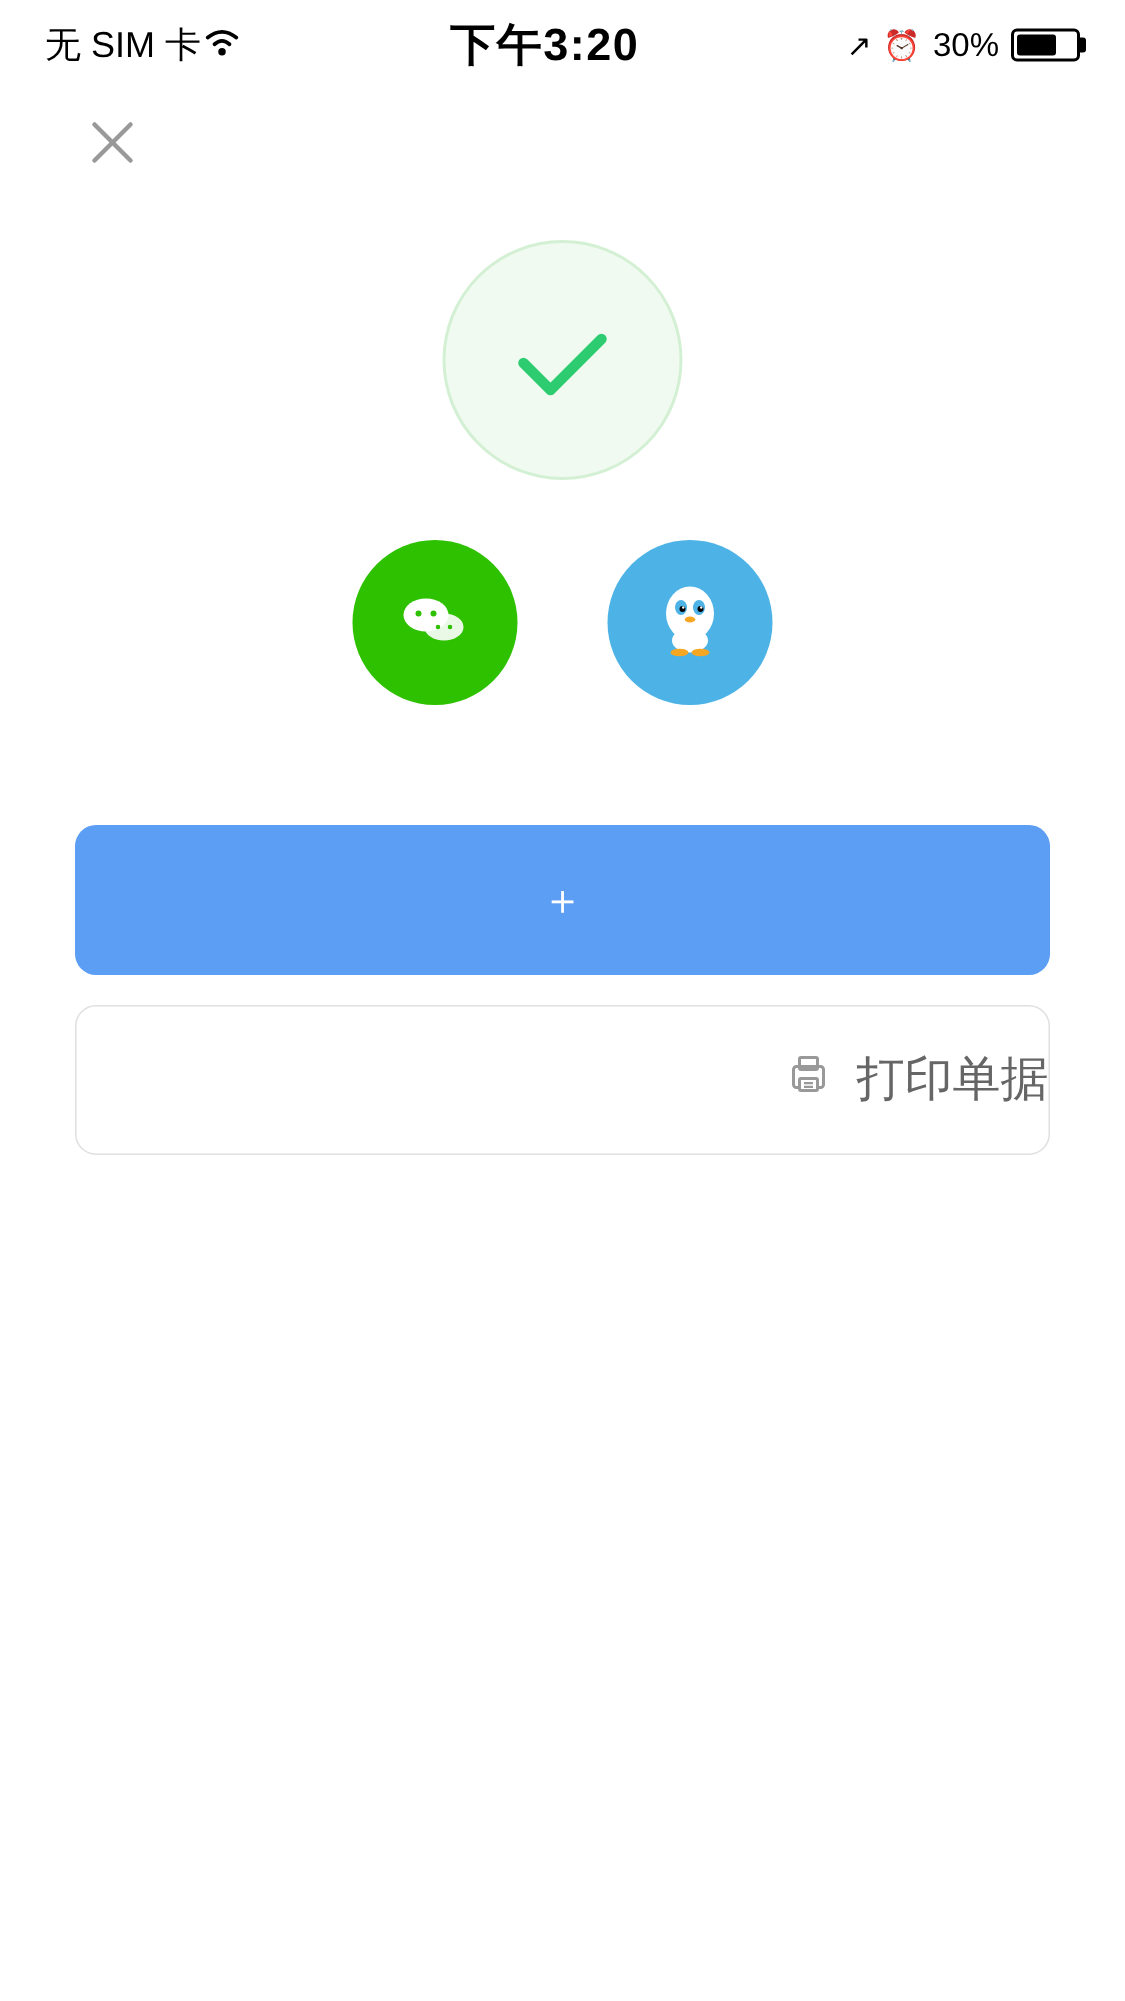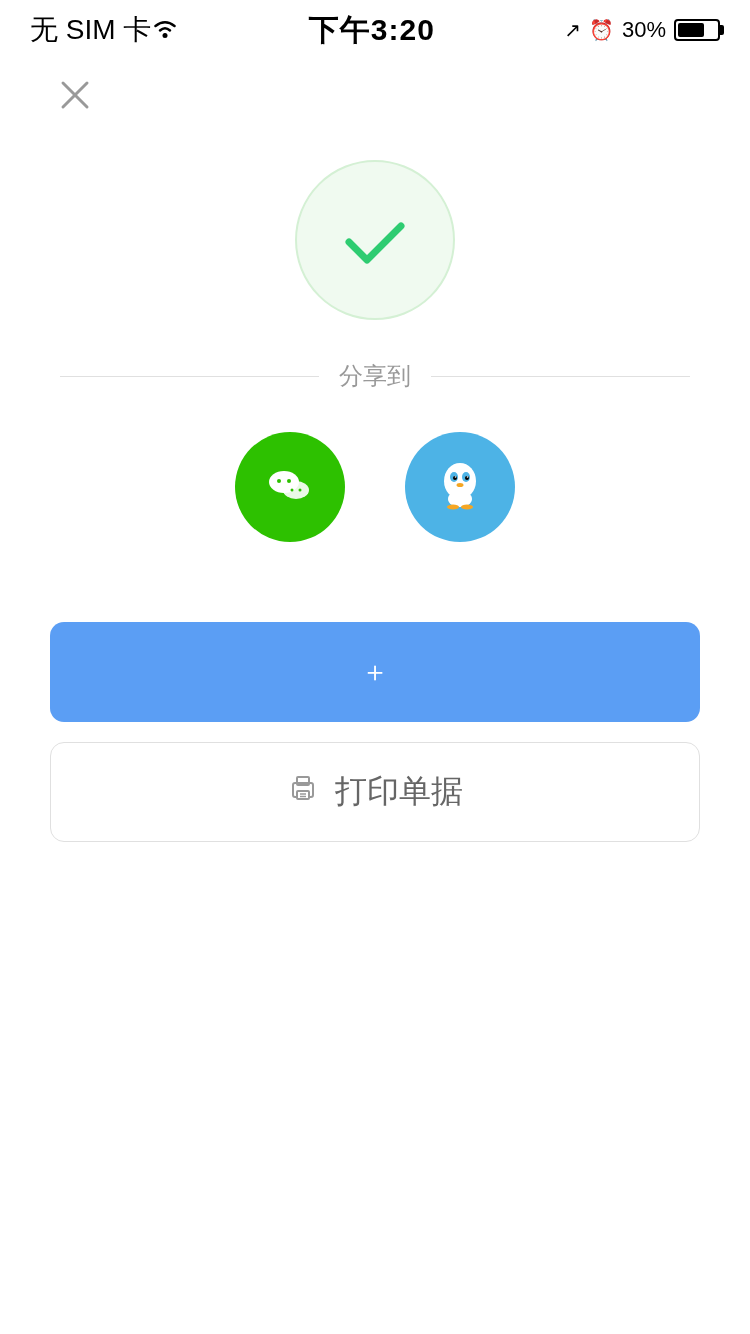--- a/index.html
+++ b/index.html
@@ -27,21 +27,21 @@
       align-items: center;
       justify-content: space-between;
       padding: 0 30px;
       font-size: 24px;
       color: #000;
     }
 
     .status-left {
       display: flex;
       align-items: center;
-      font-size: 28px;
+      font-size: 24px;
       font-weight: 500;
     }
 
     .status-center {
       font-size: 30px;
       font-weight: 600;
       letter-spacing: 1px;
     }
 
     .status-right {
@@ -209,20 +209,21 @@
 
     .action-btn-primary {
       background: #5b9ef4;
       color: white;
     }
 
     .action-btn-secondary {
       background: white;
       color: #666;
       border: 1px solid #e0e0e0;
+      justify-content: flex-end;
     }
 
     .btn-icon {
       font-size: 28px;
     }
   </style>
 </head>
 <body>
 
 <div class="status-bar">
@@ -259,25 +260,20 @@
 
 <div class="main-content">
 
   <div class="success-circle">
     <svg class="checkmark" viewBox="0 0 80 80" fill="none">
       <polyline points="14,42 32,60 66,26" stroke="#2ecc71" stroke-width="7" fill="none" stroke-linecap="round" stroke-linejoin="round"></polyline>
     </svg>
   </div>
 
 
-  <div class="share-divider">
-    <div class="divider-line"></div>
-    <span class="divider-text">分享到</span>
-    <div class="divider-line"></div>
-  </div>
 
   <div class="share-icons">
 
     <button class="share-btn share-btn-wechat">
       <svg width="64" height="64" viewBox="0 0 64 64" fill="none">
 
         <ellipse cx="24" cy="30" rx="18" ry="14" fill="white" opacity="0"></ellipse>
 
         <ellipse cx="26" cy="27" rx="15" ry="11" fill="white"></ellipse>
         <ellipse cx="38" cy="35" rx="13" ry="9" fill="white" opacity="0.9"></ellipse>

